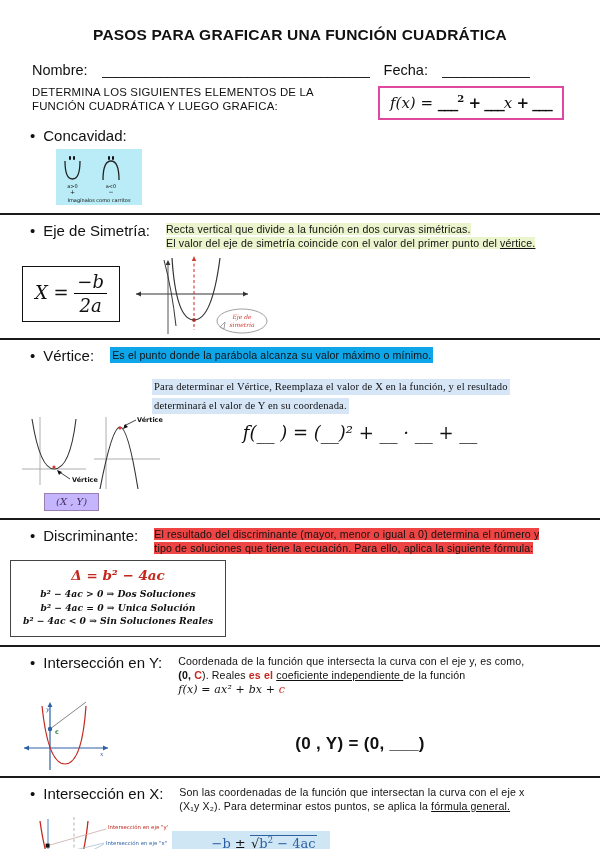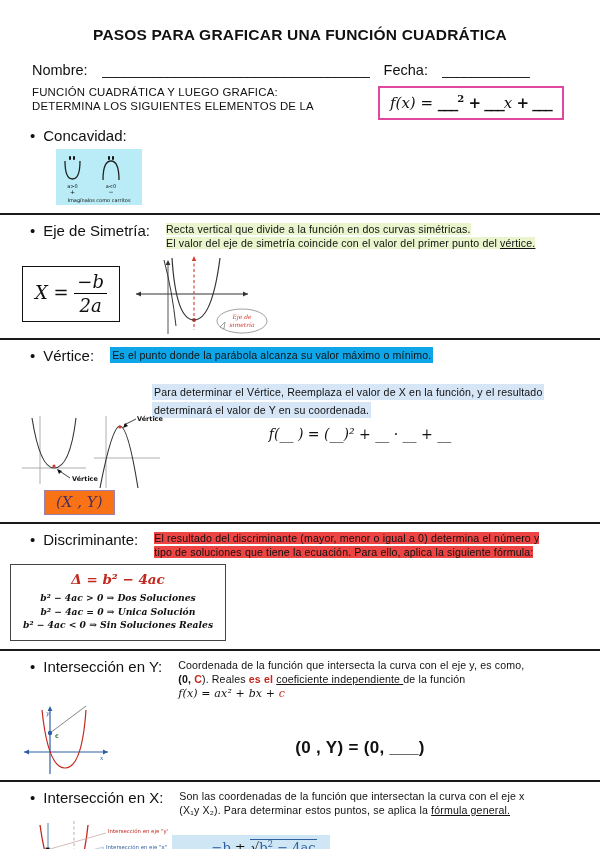--- a/index.html
+++ b/index.html
@@ -107,26 +107,26 @@
     display: inline-block;
     padding: 4px 12px 5px;
     font-family: "DejaVu Serif", serif;
     font-size: 18px; font-style: italic;
   }
 
   .svgwrap { display: block; }
 
   .vertbox {
     border: 1.5px solid #9b7fae;
-    background: #f97316;
+    background: #c4b5fd;
     display: inline-block;
     padding: 2px 11px 3px;
     font-family: "DejaVu Serif", serif;
     font-style: italic;
-    font-size: 15px;
+    font-size: 10px;
     color: #4a2f5e;
   }
 
   .discbox {
     border: 1.5px solid #444;
     display: inline-block;
     padding: 6px 12px 7px;
     text-align: center;
     font-family: "DejaVu Serif", serif;
   }
@@ -168,22 +168,22 @@
     <span class="sp"></span>
     <span class="dashfill dash-long">______________________________________</span>
     <span class="sp"></span>
     <span class="lbl">Fecha:</span>
     <span class="sp"></span>
     <span class="dashfill dash-short">____________</span>
   </div>
 
   <div class="instrow">
     <div class="instr">
+      <div>DETERMINA LOS SIGUIENTES ELEMENTOS DE LA</div>
       <div>FUNCIÓN CUADRÁTICA Y LUEGO GRAFICA:</div>
-      <div>DETERMINA LOS SIGUIENTES ELEMENTOS DE LA</div>
     </div>
     <div class="fnbox">
       <span class="math"><span>f(x) = </span><span class="bl">___</span><span class="up">2</span><span class="bl"> + </span><span class="bl">___</span><span>x</span><span class="bl"> + </span><span class="bl">___</span></span>
     </div>
   </div>
 
   <div class="section">
     <div class="bullet-row">
       <span class="bullet">•</span>
       <span class="sec-title">Concavidad:</span>
@@ -242,26 +242,26 @@
   </div>
   <hr class="hr">
 
   <div class="section">
     <div class="bullet-row">
       <span class="bullet">•</span>
       <span class="sec-title">Vértice:</span>
       <span class="desc hl-pink" style="margin-left:4px; padding:1px 2px;">Es el punto donde la parábola alcanza su valor máximo o mínimo.</span>
     </div>
 
-    <div style="padding-left:152px; padding-top:18px;">
+    <div style="padding-left:152px; padding-top:12px;font-family:Liberation Serif, serif;">
       <div class="desc hl-blue" style="display:inline-block; padding:1px 2px;">Para determinar el Vértice, Reemplaza el valor de X en la función, y el resultado</div><br>
       <div class="desc hl-blue" style="display:inline-block; padding:1px 2px;">determinará el valor de Y en su coordenada.</div>
     </div>
 
-    <div style="text-align:center; padding:8px 0 2px 120px; font-family:'DejaVu Serif', serif; font-size:14px; font-style:italic;">f(__ ) = (__)² + __ · __ + __</div>
+    <div style="text-align:center; padding:8px 0 2px 120px; font-family:'DejaVu Serif', serif; font-size:18px; font-style:italic;">f(__ ) = (__)² + __ · __ + __</div>
 
     <div class="flex" style="padding-left:14px; align-items:flex-end; margin-top:-34px;">
       <svg width="150" height="78" viewBox="0 0 150 78" class="svgwrap">
         <line x1="8" y1="58" x2="72" y2="58" stroke="#999" stroke-width="0.8"></line>
         <line x1="26" y1="6" x2="26" y2="74" stroke="#999" stroke-width="0.8"></line>
         <path d="M18 8 Q26 58 40 58 Q56 58 62 8" fill="none" stroke="#333" stroke-width="1.1"></path>
         <circle cx="40" cy="56" r="1.6" fill="#d23a2e"></circle>
         <line x1="44" y1="60" x2="56" y2="68" stroke="#111" stroke-width="0.8"></line>
         <polygon points="43,59 48,61 45,64" fill="#111"></polygon>
         <text x="58" y="71" font-family="DejaVu Sans, sans-serif" font-size="6.5" font-weight="bold" fill="#111">Vértice</text>

